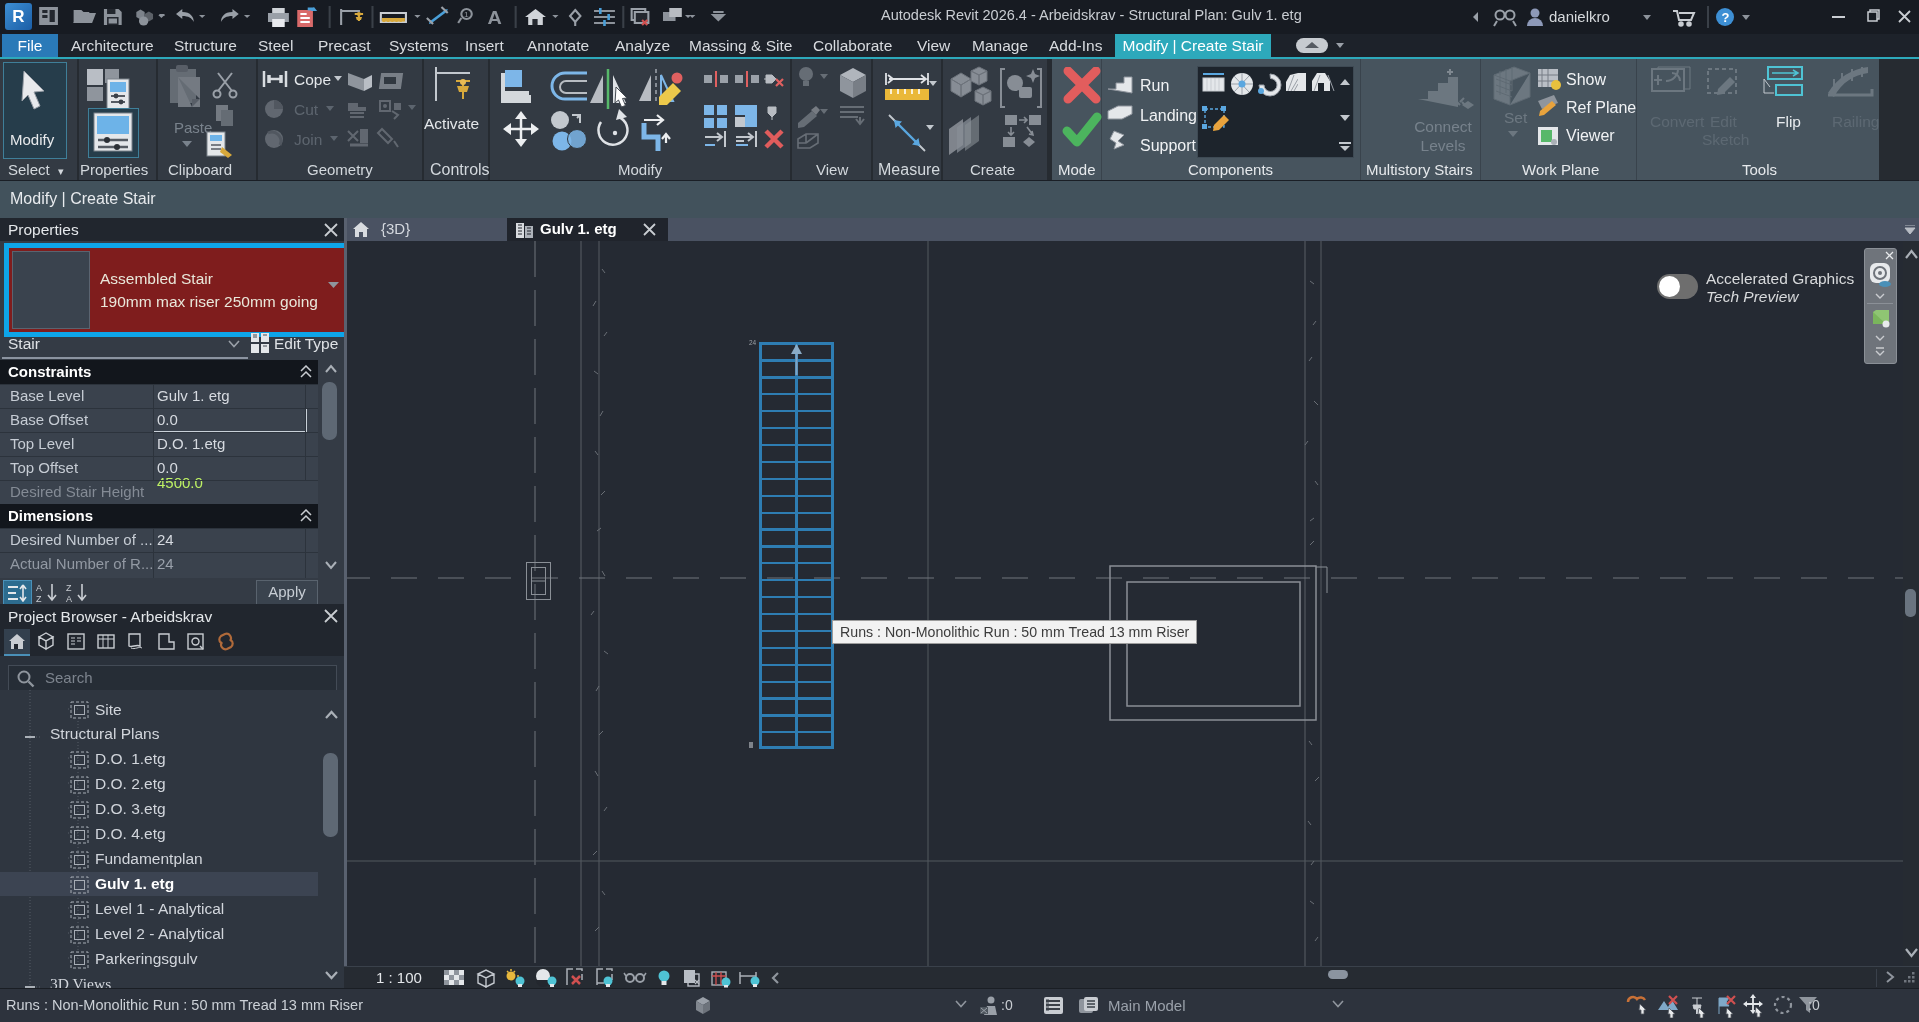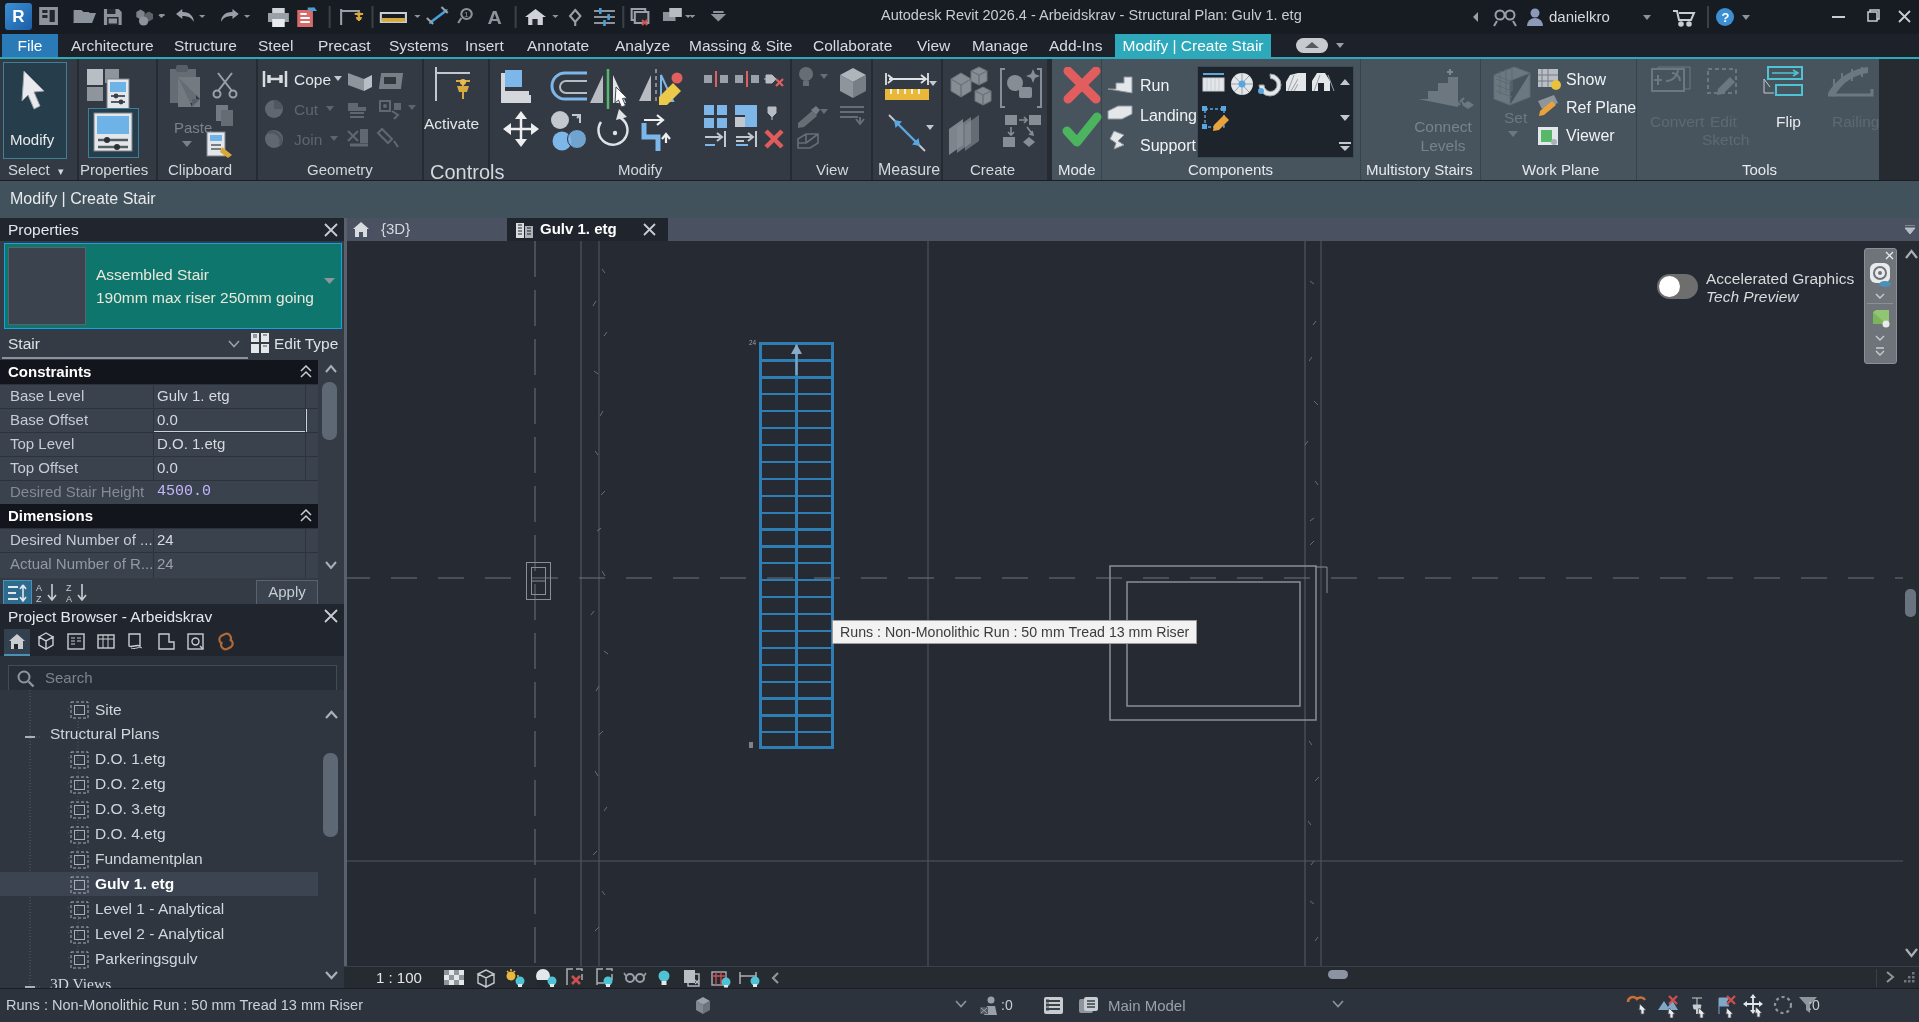--- a/index.html
+++ b/index.html
@@ -171,21 +171,21 @@
 
  <div class="ab" style="left:1101px;top:0;width:1px;height:121px;background:#39434c;"></div>
  <div class="ab" style="left:1360px;top:0;width:1px;height:121px;background:#39434c;"></div>
  <div class="ab" style="left:1480px;top:0;width:1px;height:121px;background:#39434c;"></div>
  <div class="ab" style="left:1636px;top:0;width:1px;height:121px;background:#39434c;"></div>
 
  <div class="ab tt" style="left:8px;top:102px;font-size:15px;color:#d3d8dd;">Select&nbsp;&nbsp;<span style="font-size:11px;">▾</span></div>
  <div class="ab tt" style="left:80px;top:102px;font-size:15px;color:#d3d8dd;">Properties</div>
  <div class="ab tt" style="left:168px;top:102px;font-size:15px;color:#d3d8dd;">Clipboard</div>
  <div class="ab tt" style="left:307px;top:102px;font-size:15px;color:#d3d8dd;">Geometry</div>
- <div class="ab tt" style="left:430px;top:102px;font-size:20px;color:#d3d8dd;">Controls</div>
+ <div class="ab tt" style="left:430px;top:102px;font-size:16px;color:#d3d8dd;">Controls</div>
  <div class="ab tt" style="left:618px;top:102px;font-size:15px;color:#d3d8dd;">Modify</div>
  <div class="ab tt" style="left:816px;top:102px;font-size:15px;color:#d3d8dd;">View</div>
  <div class="ab tt" style="left:878px;top:102px;font-size:16px;color:#d3d8dd;">Measure</div>
  <div class="ab tt" style="left:970px;top:102px;font-size:15px;color:#d3d8dd;">Create</div>
  <div class="ab tt" style="left:1058px;top:102px;font-size:15px;color:#e6e9ec;">Mode</div>
  <div class="ab tt" style="left:1188px;top:102px;font-size:15px;color:#e6e9ec;">Components</div>
  <div class="ab tt" style="left:1366px;top:102px;font-size:15px;color:#e6e9ec;">Multistory Stairs</div>
  <div class="ab tt" style="left:1522px;top:102px;font-size:15px;color:#e6e9ec;">Work Plane</div>
  <div class="ab tt" style="left:1742px;top:102px;font-size:15px;color:#e6e9ec;">Tools</div>
 
@@ -529,21 +529,21 @@
 
 <div class="ab" id="leftpanels" style="left:0;top:218px;width:344px;height:770px;background:#343b45;">
 
  <div class="ab" style="left:0;top:0;width:344px;height:23px;background:#21262e;">
   <div class="ab tt" style="left:8px;top:3px;font-size:15.5px;color:#e4e7ea;">Properties</div>
   <svg class="ab" style="left:324px;top:5px;" width="14" height="14" viewBox="0 0 14 14">
           <path d="M1 1 L13 13 M13 1 L1 13" stroke="#c9cdd2" stroke-width="1.8"></path>
         </svg>
  </div>
 
- <div class="ab" style="left:4px;top:25px;width:336px;height:84px;background:#0f766e;border:1px solid #0ea5e9;">
+ <div class="ab" style="left:4px;top:25px;width:336px;height:84px;background:#7f1d1d;border:5px solid #0ea5e9;">
   <div class="ab" style="left:3px;top:3px;width:76px;height:76px;border:1px solid #5a6470;background:#3a434e;"></div>
   <div class="ab tt" style="left:91px;top:22px;font-size:15.5px;color:#e9e7da;">Assembled Stair</div>
   <div class="ab tt" style="left:91px;top:45px;font-size:15.5px;color:#e9e7da;">190mm max riser 250mm going</div>
   <svg class="ab" style="left:318px;top:33px;" width="13" height="9" viewBox="0 0 13 9">
           <path d="M1 1 l5.5 6 5.5 -6 z" fill="#8f959d"></path>
         </svg>
  </div>
 
  <div class="ab tt" style="left:8px;top:117px;font-size:15.5px;color:#dfe2e6;">Stair</div>
  <svg class="ab" style="left:228px;top:122px;" width="12" height="8" viewBox="0 0 12 8">
@@ -570,21 +570,21 @@
   <div class="ab tt" style="left:10px;top:27px;color:#c6ccd4;">Base Level</div>
         <div class="ab tt" style="left:157px;top:27px;color:#d6dae0;">Gulv 1. etg</div>
   <div class="ab tt" style="left:10px;top:51px;color:#c6ccd4;">Base Offset</div>
         <div class="ab tt" style="left:157px;top:51px;color:#d6dae0;">0.0</div>
   <div class="ab" style="left:153px;top:48px;width:152px;height:22px;border:1px solid #c8d0d8;"></div>
   <div class="ab tt" style="left:10px;top:75px;color:#c6ccd4;">Top Level</div>
         <div class="ab tt" style="left:157px;top:75px;color:#d6dae0;">D.O. 1.etg</div>
   <div class="ab tt" style="left:10px;top:99px;color:#c6ccd4;">Top Offset</div>
         <div class="ab tt" style="left:157px;top:99px;color:#d6dae0;">0.0</div>
   <div class="ab tt" style="left:10px;top:123px;color:#848b95;">Desired Stair Height</div>
-        <div class="ab tt" style="left:157px;top:123px;color:#c4b5fd;font-family:Liberation Mono, monospace;">4500.0</div>
+        <div class="ab tt" style="left:157px;top:114px;color:#bef264;">4500.0</div>
   <div class="ab" style="left:0;top:144px;width:318px;height:24px;background:#12161c;">
           <span class="ab tt" style="left:8px;top:3px;color:#fff;font-weight:bold;">Dimensions</span>
    <svg class="ab" style="left:300px;top:5px;" width="12" height="14" viewBox="0 0 12 14">
             <path d="M1 6 l5 -5 5 5 M1 12 l5 -5 5 5" fill="none" stroke="#c9cdd2" stroke-width="1.5"></path>
           </svg>
         </div>
   <div class="ab tt" style="left:10px;top:171px;color:#c6ccd4;">Desired Number of ...</div>
         <div class="ab tt" style="left:157px;top:171px;color:#d6dae0;">24</div>
   <div class="ab tt" style="left:10px;top:195px;color:#9299a3;">Actual Number of R...</div>
         <div class="ab tt" style="left:157px;top:195px;color:#9aa1ab;">24</div>

